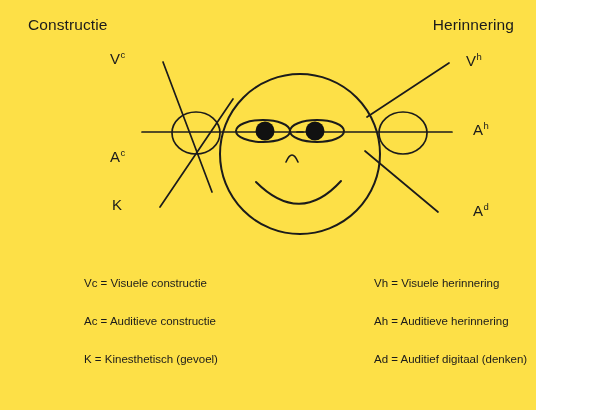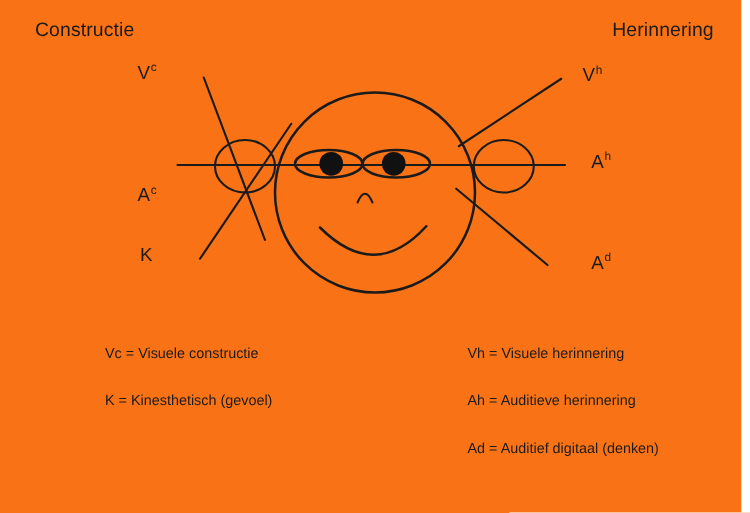--- a/index.html
+++ b/index.html
@@ -6,23 +6,23 @@
     margin: 0;
     padding: 0;
     background: #ffffff;
   }
   body {
     font-family: "Liberation Sans", sans-serif;
     color: #1a1a1a;
   }
   #page {
     position: relative;
-    width: 593px;
+    width: 536px;
     height: 410px;
-    background: #f97316;
+    background: #fde047;
     overflow: hidden;
     text-decoration: underline;
   }
   #diagram-svg {
     position: absolute;
     left: 0;
     top: 0;
     width: 600px;
     height: 410px;
   }
@@ -115,20 +115,21 @@
   <div class="side-label" id="label-ac"><span>A</span><sup>c</sup></div>
   <div class="side-label" id="label-k"><span>K</span><sup></sup></div>
 
   <div class="side-label" id="label-vh"><span>V</span><sup>h</sup></div>
   <div class="side-label" id="label-ah"><span>A</span><sup>h</sup></div>
   <div class="side-label" id="label-ad"><span>A</span><sup>d</sup></div>
 
   <div id="legend">
     <div class="legend-col" id="legend-col-left">
       <div class="legend-item">Vc = Visuele constructie</div>
+      <div class="legend-item">Ac = Auditieve constructie</div>
       <div class="legend-item">K = Kinesthetisch (gevoel)</div>
     </div>
     <div class="legend-col" id="legend-col-right">
       <div class="legend-item">Vh = Visuele herinnering</div>
       <div class="legend-item">Ah = Auditieve herinnering</div>
       <div class="legend-item">Ad = Auditief digitaal (denken)</div>
     </div>
   </div>
 
 </div>

